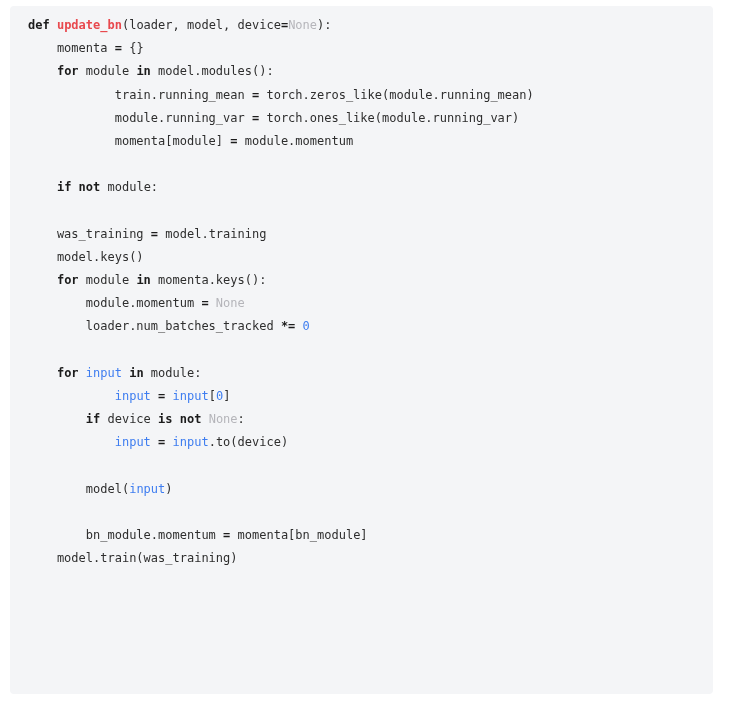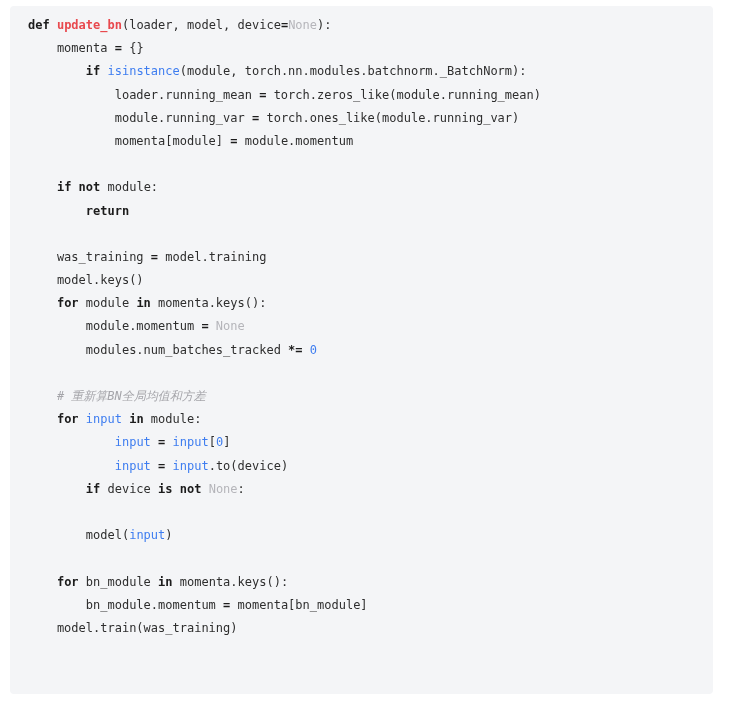--- a/index.html
+++ b/index.html
@@ -43,39 +43,36 @@
   .t-n { color: var(--literal-gray); }
   .t-c { color: var(--comment-gray); font-style: italic; }
 </style>
 </head>
 <body>
 
 <div class="code-panel">
   <div class="code">
       <div class="line"><span class="t-k">def </span><span class="t-f">update_bn</span><span class="t-p">(loader, model, device</span><span class="t-o">=</span><span class="t-n">None</span><span class="t-p">):</span></div>
       <div class="line"><span class="t-p">    momenta </span><span class="t-o">=</span><span class="t-p"> {}</span></div>
-      <div class="line"><span class="t-p">        </span><span class="t-k">if</span><span class="t-p"> </span><span class="t-b">isinstance</span><span class="t-p">(module, torch.nn.modules.batchnorm._BatchNorm):</span></div>
-      <div class="line"><span class="t-p">            loader.running_mean </span><span class="t-o">=</span><span class="t-p"> torch.zeros_like(module.running_mean)</span></div>
+      <div class="line"><span class="t-p">    </span><span class="t-k">for</span><span class="t-p"> module </span><span class="t-k">in</span><span class="t-p"> model.modules():</span></div>
+      <div class="line"><span class="t-p">            train.running_mean </span><span class="t-o">=</span><span class="t-p"> torch.zeros_like(module.running_mean)</span></div>
       <div class="line"><span class="t-p">            module.running_var </span><span class="t-o">=</span><span class="t-p"> torch.ones_like(module.running_var)</span></div>
       <div class="line"><span class="t-p">            momenta[module] </span><span class="t-o">=</span><span class="t-p"> module.momentum</span></div>
       <div class="line"> </div>
       <div class="line"><span class="t-p">    </span><span class="t-k">if</span><span class="t-p"> </span><span class="t-k">not</span><span class="t-p"> module:</span></div>
-      <div class="line"><span class="t-p">        </span><span class="t-k">return</span></div>
       <div class="line"> </div>
       <div class="line"><span class="t-p">    was_training </span><span class="t-o">=</span><span class="t-p"> model.training</span></div>
       <div class="line"><span class="t-p">    model.keys()</span></div>
       <div class="line"><span class="t-p">    </span><span class="t-k">for</span><span class="t-p"> module </span><span class="t-k">in</span><span class="t-p"> momenta.keys():</span></div>
       <div class="line"><span class="t-p">        module.momentum </span><span class="t-o">=</span><span class="t-p"> </span><span class="t-n">None</span></div>
-      <div class="line"><span class="t-p">        modules.num_batches_tracked </span><span class="t-o">*=</span><span class="t-p"> </span><span class="t-b">0</span></div>
+      <div class="line"><span class="t-p">        loader.num_batches_tracked </span><span class="t-o">*=</span><span class="t-p"> </span><span class="t-b">0</span></div>
       <div class="line"> </div>
-      <div class="line"><span class="t-p">    </span><span class="t-c"># 重新算BN全局均值和方差</span></div>
       <div class="line"><span class="t-p">    </span><span class="t-k">for</span><span class="t-p"> </span><span class="t-b">input</span><span class="t-p"> </span><span class="t-k">in</span><span class="t-p"> module:</span></div>
       <div class="line"><span class="t-p">            </span><span class="t-b">input</span><span class="t-p"> </span><span class="t-o">=</span><span class="t-p"> </span><span class="t-b">input</span><span class="t-p">[</span><span class="t-b">0</span><span class="t-p">]</span></div>
+      <div class="line"><span class="t-p">        </span><span class="t-k">if</span><span class="t-p"> device </span><span class="t-k">is</span><span class="t-p"> </span><span class="t-k">not</span><span class="t-p"> </span><span class="t-n">None</span><span class="t-p">:</span></div>
       <div class="line"><span class="t-p">            </span><span class="t-b">input</span><span class="t-p"> </span><span class="t-o">=</span><span class="t-p"> </span><span class="t-b">input</span><span class="t-p">.to(device)</span></div>
-      <div class="line"><span class="t-p">        </span><span class="t-k">if</span><span class="t-p"> device </span><span class="t-k">is</span><span class="t-p"> </span><span class="t-k">not</span><span class="t-p"> </span><span class="t-n">None</span><span class="t-p">:</span></div>
       <div class="line"> </div>
       <div class="line"><span class="t-p">        model(</span><span class="t-b">input</span><span class="t-p">)</span></div>
       <div class="line"> </div>
-      <div class="line"><span class="t-p">    </span><span class="t-k">for</span><span class="t-p"> bn_module </span><span class="t-k">in</span><span class="t-p"> momenta.keys():</span></div>
       <div class="line"><span class="t-p">        bn_module.momentum </span><span class="t-o">=</span><span class="t-p"> momenta[bn_module]</span></div>
       <div class="line"><span class="t-p">    model.train(was_training)</span></div>
     </div>
 </div>
 
 </body></html>

